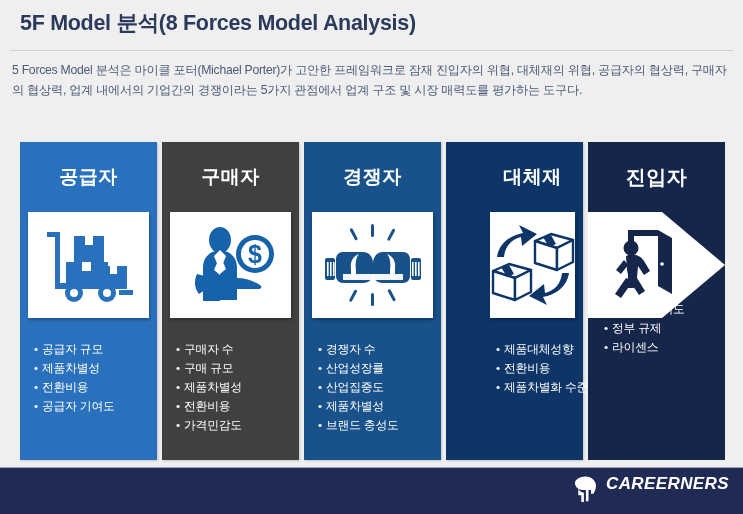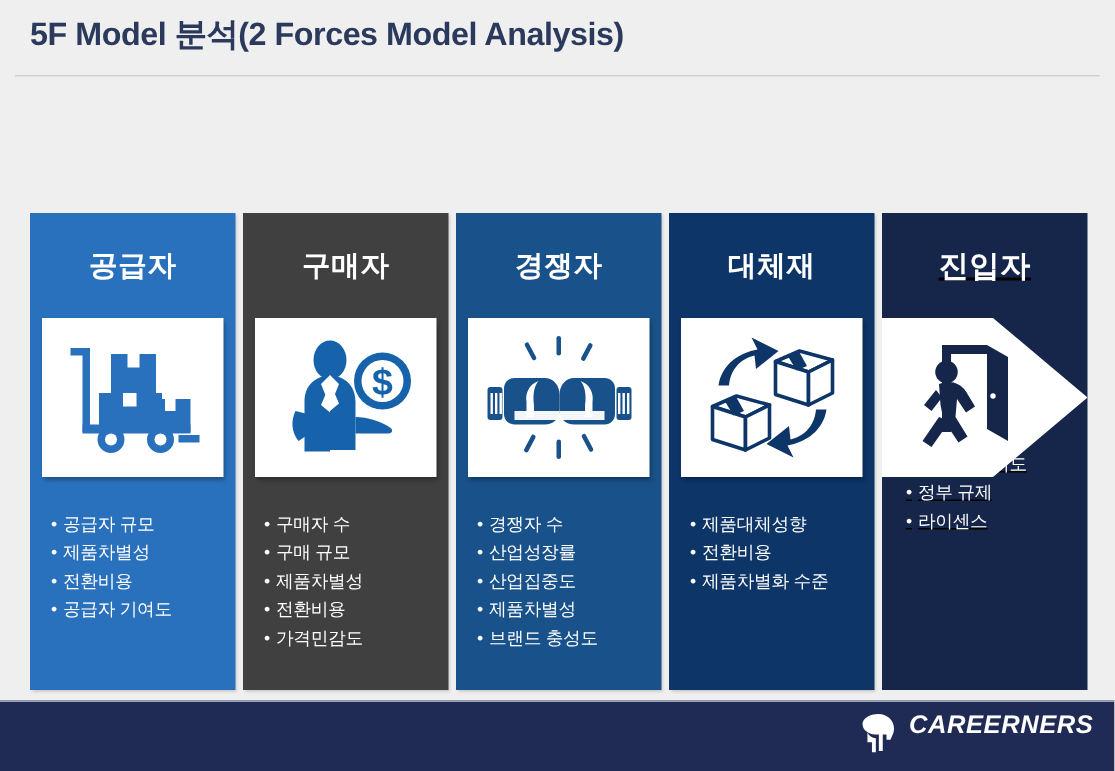--- a/index.html
+++ b/index.html
@@ -31,22 +31,22 @@
   
   .cols { position:absolute; left:20px; top:142px; width:705px; height:318px; }
   .col {
     position:absolute; top:0; width:137px; height:318px;
     display:flex; flex-direction:column;
     box-shadow:1px 1px 2px rgba(0,0,0,0.18);
   }
   .col.c1 { left:0px;   background:#2a71bd; }
   .col.c2 { left:142px; background:#404040; }
   .col.c3 { left:284px; background:#19518a; }
-  .col.c4 { left:426px; background:#0d3568; }
-  .col.c5 { left:568px; width:137px; background:#15264a; box-shadow:none;text-decoration:underline; }
+  .col.c4 { left:426px; background:#0d3568;padding-left:36px; }
+  .col.c5 { left:568px; width:137px; background:#15264a; box-shadow:none; }
 
   .col-head {
     height:70px; flex:0 0 70px;
     display:flex; align-items:center; justify-content:center;
     color:#fff; font-size:19px; font-weight:bold; letter-spacing:0.5px;
   }
   .col.c5 .col-head { font-size:20px; }
 
   .icon-box {
     margin:0 8px; height:106px; flex:0 0 106px;
@@ -91,22 +91,23 @@
   .logo-text {
     color:#fff; font-size:17px; font-weight:bold; font-style:italic;
     letter-spacing:0.4px;
   }
 </style>
 </head>
 <body>
 
 <div class="slide">
 
-  <div class="title">5F Model 분석(2 Forces Model Analysis)</div>
+  <div class="title">5F Model 분석(8 Forces Model Analysis)</div>
   <div class="rule"></div>
+  <div class="desc">5 Forces Model 분석은 마이클 포터(Michael Porter)가 고안한 프레임워크로 잠재 진입자의 위협, 대체재의 위협, 공급자의 협상력, 구매자의 협상력, 업계 내에서의 기업간의 경쟁이라는 5가지 관점에서 업계 구조 및 시장 매력도를 평가하는 도구다.</div>
 
   <div class="cols">
 
     <div class="col c1">
       <div class="col-head">공급자</div>
       <div class="icon-box">
         <span>
         <svg width="96" height="74" viewBox="0 0 96 74">
           <g fill="#2a71bd">
             <rect x="6" y="4" width="12" height="5"></rect>

